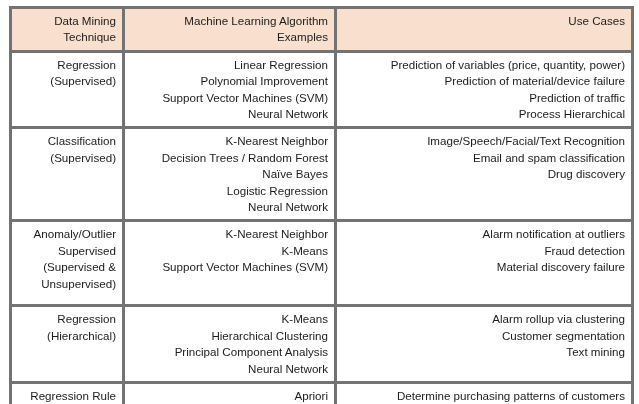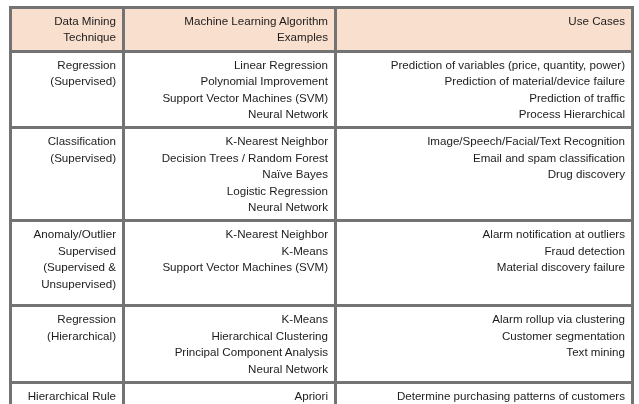--- a/index.html
+++ b/index.html
@@ -159,21 +159,21 @@
             <div>Neural Network</div>
           </td>
         <td class="cell-lines">
             <div>Alarm rollup via clustering</div>
             <div>Customer segmentation</div>
             <div>Text mining</div>
           </td>
       </tr>
       <tr class="r4">
         <td class="cell-lines">
-            <div>Hierarchical Rule</div>
+            <div>Regression Rule</div>
             <div>Learning</div>
           </td>
         <td class="cell-lines">
             <div><span class="misspelled">Apriori</span></div>
             <div>Eclat</div>
           </td>
         <td class="cell-lines">
             <div>Determine purchasing patterns of customers</div>
           </td>
       </tr>

